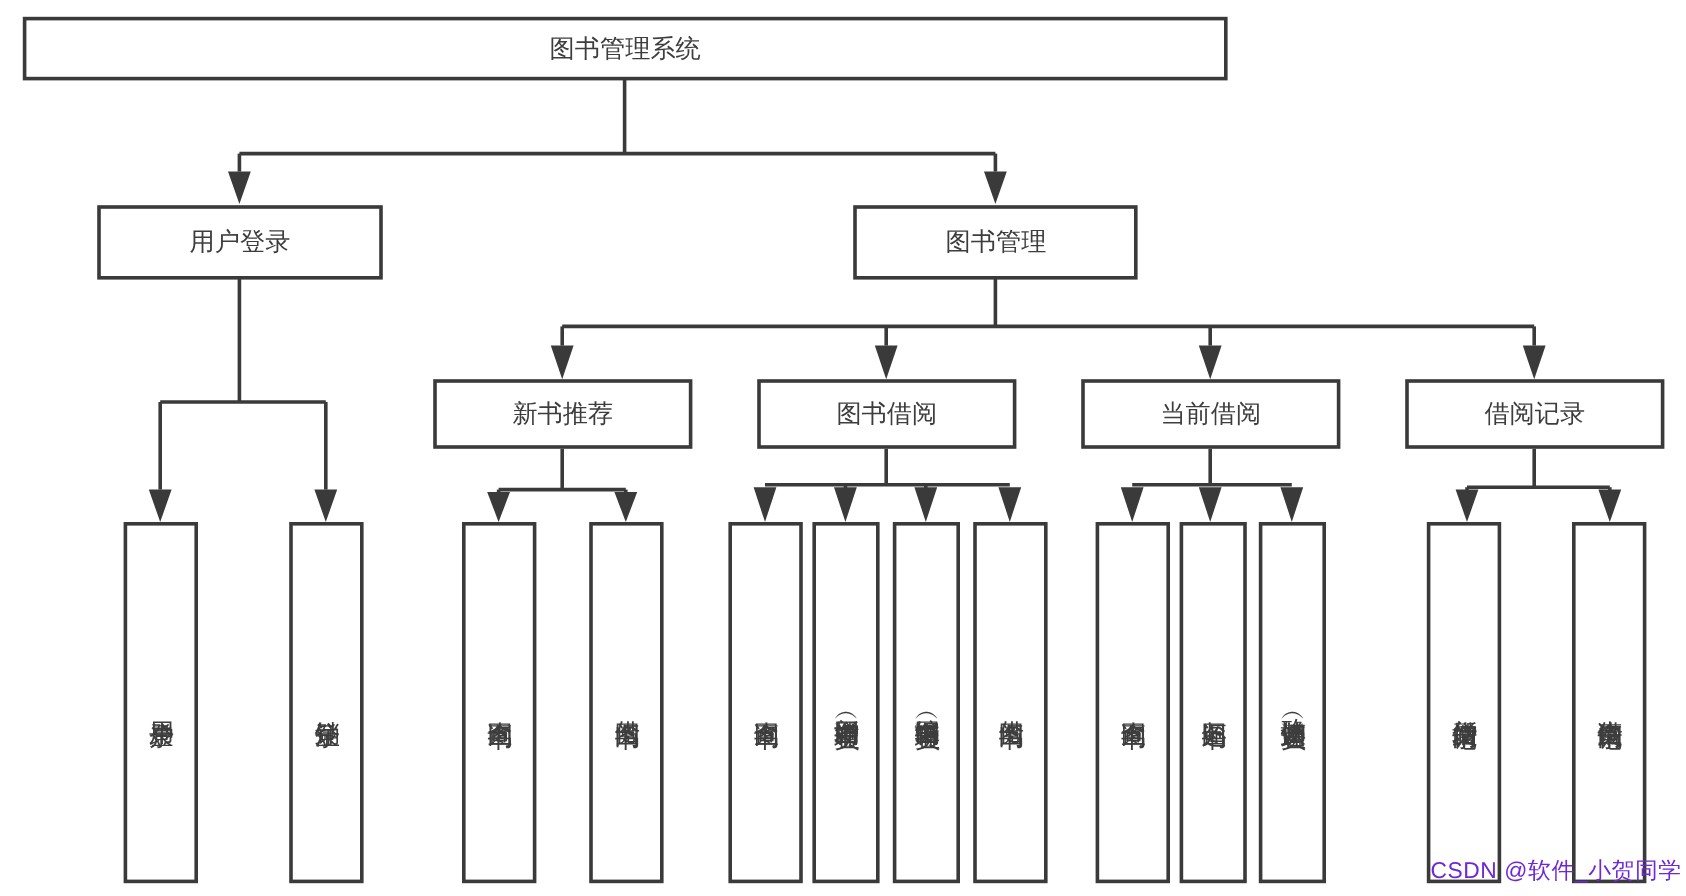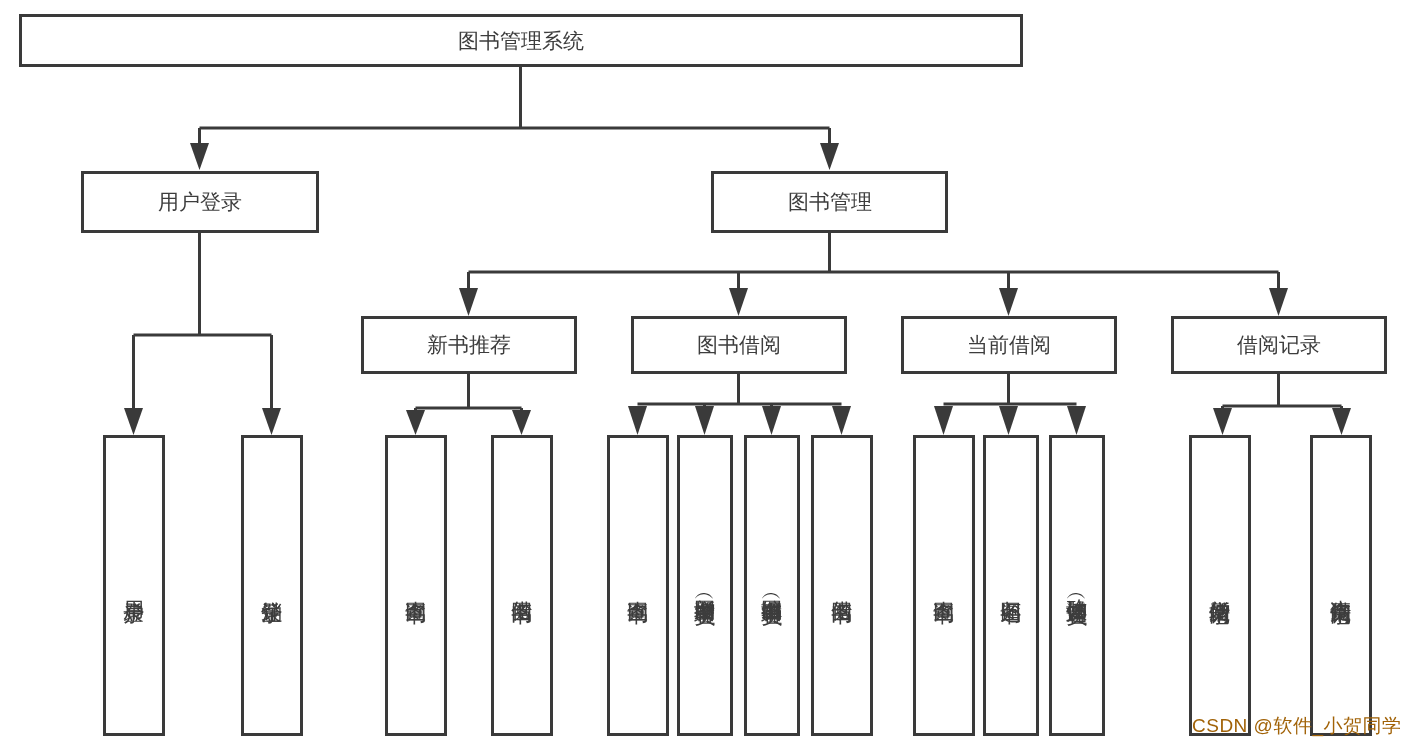--- a/index.html
+++ b/index.html
@@ -64,21 +64,21 @@
     align-items: center;
     justify-content: center;
     white-space: nowrap;
     pointer-events: none;
     user-select: none;
   }
   .watermark {
     position: absolute;
     font-family: "Liberation Sans", "DejaVu Sans", sans-serif;
     font-size: 19px;
-    color: #a16207;
+    color: #6d28d9;
     white-space: nowrap;
     letter-spacing: 0.5px;
   }
 </style>
 </head>
 <body>
 
 <div id="diagram-root">
 
   <svg class="diagram-canvas" viewBox="0 0 1405 747" xmlns="http://www.w3.org/2000/svg">

